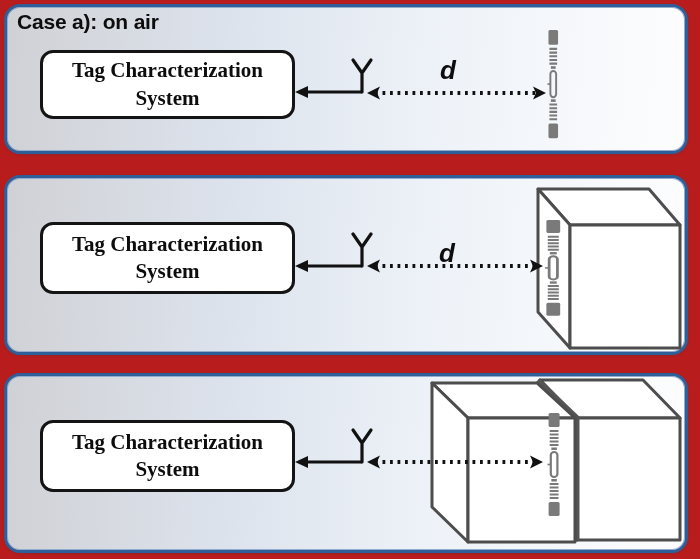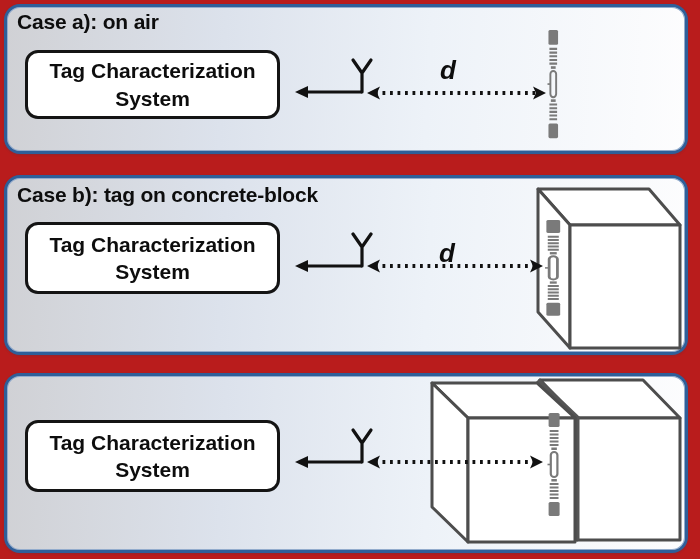--- a/index.html
+++ b/index.html
@@ -17,24 +17,24 @@
   .panel-b{top:175px;height:174px;}
   .panel-c{top:373px;height:174px;}
   .case-title{
     position:absolute;left:10px;margin:0;
     font-size:21px;font-weight:bold;color:#0d0d0d;letter-spacing:-0.2px;white-space:nowrap;
   }
   .panel-a .case-title{top:3px;}
   .panel-b .case-title{top:5px;}
   .panel-c .case-title{top:3px;}
   .sysbox{
-    position:absolute;left:18px;width:233px;padding:0 8px;
+    position:absolute;left:33px;width:233px;padding:0 8px;
     border:3.5px solid #141414;border-radius:13px;background:#ffffff;
     display:flex;align-items:center;justify-content:center;text-align:center;
-    font-size:21px;font-weight:bold;line-height:1.3;color:#0d0d0d;
+    font-size:21px;font-weight:bold;line-height:1.3;color:#0d0d0d;font-family:Liberation Serif, serif;
   }
   .panel-a .sysbox{top:43px;height:63px;}
   .panel-b .sysbox{top:44px;height:66px;}
   .panel-c .sysbox{top:44px;height:66px;}
   .dlabel{
     position:absolute;font-size:26px;font-weight:bold;font-style:italic;
     color:#0d0d0d;line-height:1;
   }
   .panel-a .dlabel{left:433px;top:50px;}
   .panel-b .dlabel{left:432px;top:62px;}
@@ -81,21 +81,20 @@
       </g>
       <g stroke="#111111" fill="#111111">
         <line x1="368" y1="86" x2="531" y2="86" stroke-width="4" stroke-dasharray="2.8 4.7" fill="none"></line>
         <polygon points="360,86 373,79.5 370,86 373,92.5" stroke="none"></polygon>
         <polygon points="539,86 526,79.5 529,86 526,92.5" stroke="none"></polygon>
       </g>
     </svg>
   </section>
 
   <section class="panel panel-b">
-    <h2 class="case-title">Case b): tag on concrete-block</h2>
     <div class="sysbox">
       <span>Tag Characterization System</span>
     </div>
     <span class="dlabel">d</span>
     <svg class="gfx" width="678" height="174" viewBox="0 0 678 174">
       <g fill="#ffffff" stroke="#4d4d4d" stroke-width="3" stroke-linejoin="round">
         <polygon points="531,11 642,11 673,47 563,47"></polygon>
         <polygon points="531,11 563,47 563,170 531,134"></polygon>
         <polygon points="563,47 673,47 673,170 563,170"></polygon>
       </g>

